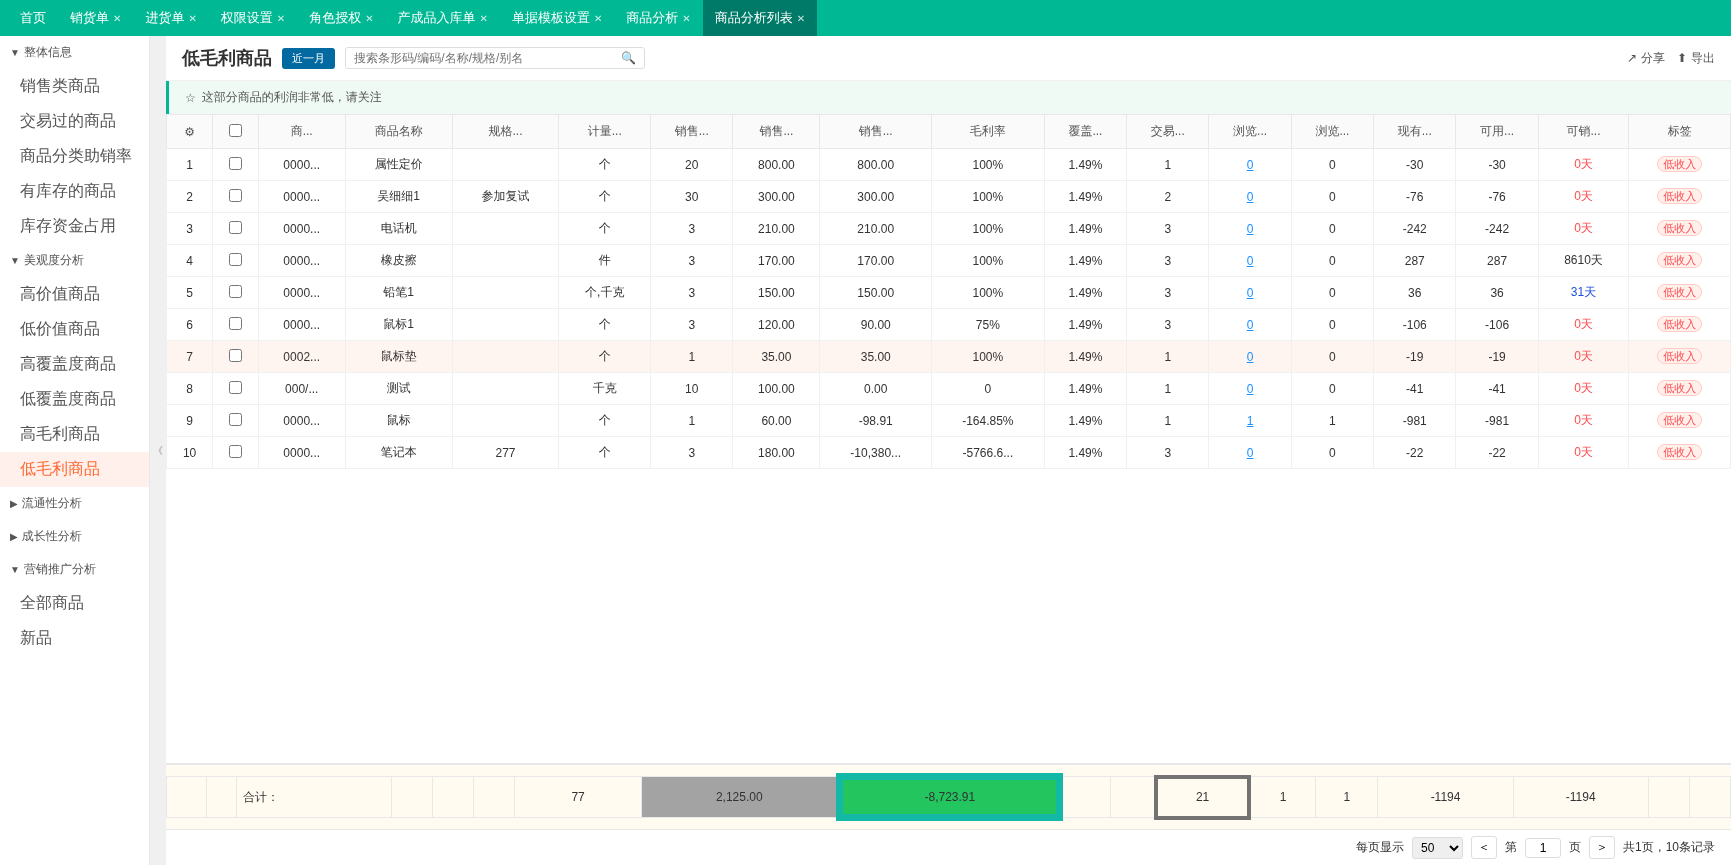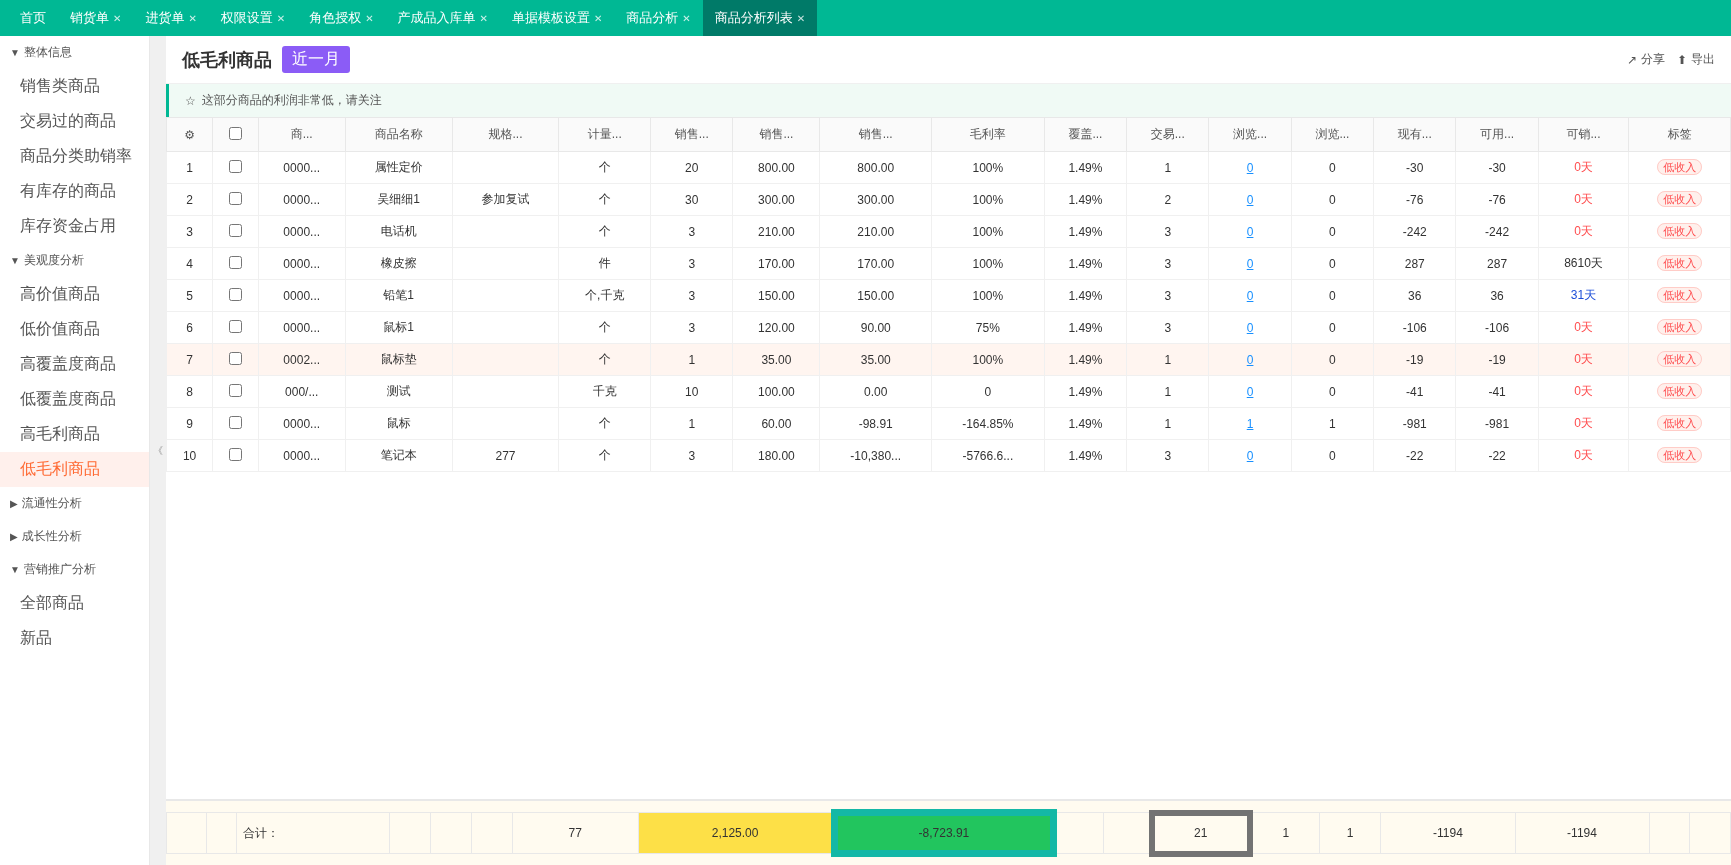--- a/index.html
+++ b/index.html
@@ -75,26 +75,26 @@
       border-bottom: 1px solid #f0f0f0;
       gap: 10px;
       flex-shrink: 0;
     }
     .page-title {
       font-size: 18px;
       font-weight: bold;
       color: #333;
     }
     .filter-btn {
-      background: #8b5cf6;
+      background: #0369a1;
       color: #fff;
       border: none;
       border-radius: 3px;
       padding: 3px 10px;
-      font-size: 16px;
+      font-size: 11px;
       cursor: pointer;
     }
     .search-box {
       display: flex;
       align-items: center;
       border: 1px solid #ddd;
       border-radius: 3px;
       padding: 3px 8px;
       gap: 6px;
       flex: 1;
@@ -323,20 +323,24 @@
       <div class="sidebar-item">新品</div>
     </div>
     <div class="collapse-arrow">《</div>
   </div>
 
   <div class="content-area">
 
     <div class="page-header">
       <span class="page-title">低毛利商品</span>
       <button class="filter-btn">近一月</button>
+      <div class="search-box">
+        <input type="text" placeholder="搜索条形码/编码/名称/规格/别名" style="">
+        <span style="color:#aaa;">🔍</span>
+      </div>
       <div class="header-actions">
         <div class="action-btn">
           <span>↗</span>
           <span>分享</span>
         </div>
         <div class="action-btn">
           <span>⬆</span>
           <span>导出</span>
         </div>
       </div>
@@ -580,30 +584,44 @@
       <table style="width:100%; border-collapse:collapse;">
         <tbody>
             <tr>
           <td style="width:40px; padding:6px; text-align:center; border:1px solid #e8e8e8; background:#fffbf0;"></td>
           <td style="width:30px; padding:6px; text-align:center; border:1px solid #e8e8e8; background:#fffbf0;"></td>
           <td style="padding:6px; text-align:left; border:1px solid #e8e8e8; background:#fffbf0; font-weight:normal;">合计：</td>
           <td style="padding:6px; text-align:center; border:1px solid #e8e8e8; background:#fffbf0;"></td>
           <td style="padding:6px; text-align:center; border:1px solid #e8e8e8; background:#fffbf0;"></td>
           <td style="padding:6px; text-align:center; border:1px solid #e8e8e8; background:#fffbf0;"></td>
           <td style="padding:13px; text-align:center; border:1px solid #e8e8e8; background:#fffbf0;">77</td>
-          <td style="padding:6px; text-align:center; border:1px solid #e8e8e8; background:#fde047;">2,125.00</td>
+          <td style="padding:6px; text-align:center; border:1px solid #e8e8e8; background:#a3a3a3;">2,125.00</td>
           <td style="padding:6px; text-align:center; border:7px solid #14b8a6; background:#22c55e;">-8,723.91</td>
           <td style="padding:6px; text-align:center; border:1px solid #e8e8e8; background:#fffbf0;"></td>
           <td style="padding:6px; text-align:center; border:1px solid #e8e8e8; background:#fffbf0;"></td>
-          <td style="padding:6px; text-align:center; border:6px solid #737373; background:#fffbf0;">21</td>
+          <td style="padding:6px; text-align:center; border:4px solid #737373; background:#fffbf0;">21</td>
           <td style="padding:6px; text-align:center; border:1px solid #e8e8e8; background:#fffbf0;">1</td>
           <td style="padding:6px; text-align:center; border:1px solid #e8e8e8; background:#fffbf0;">1</td>
           <td style="padding:6px; text-align:center; border:1px solid #e8e8e8; background:#fffbf0;">-1194</td>
           <td style="padding:6px; text-align:center; border:1px solid #e8e8e8; background:#fffbf0;">-1194</td>
           <td style="padding:6px; text-align:center; border:1px solid #e8e8e8; background:#fffbf0;"></td>
           <td style="padding:6px; text-align:center; border:1px solid #e8e8e8; background:#fffbf0;"></td>
         </tr>
       </tbody>
         </table>
     </div>
 
+    <div class="pagination-bar">
+      <span>每页显示</span>
+      <select>
+        <option>50</option>
+        <option>100</option>
+        <option>200</option>
+      </select>
+      <button class="pag-btn">＜</button>
+      <span>第</span>
+      <input class="pag-input" type="text" value="1" style="">
+      <span>页</span>
+      <button class="pag-btn">＞</button>
+      <span>共1页，10条记录</span>
+    </div>
   </div>
 </div>
 
 </body></html>

